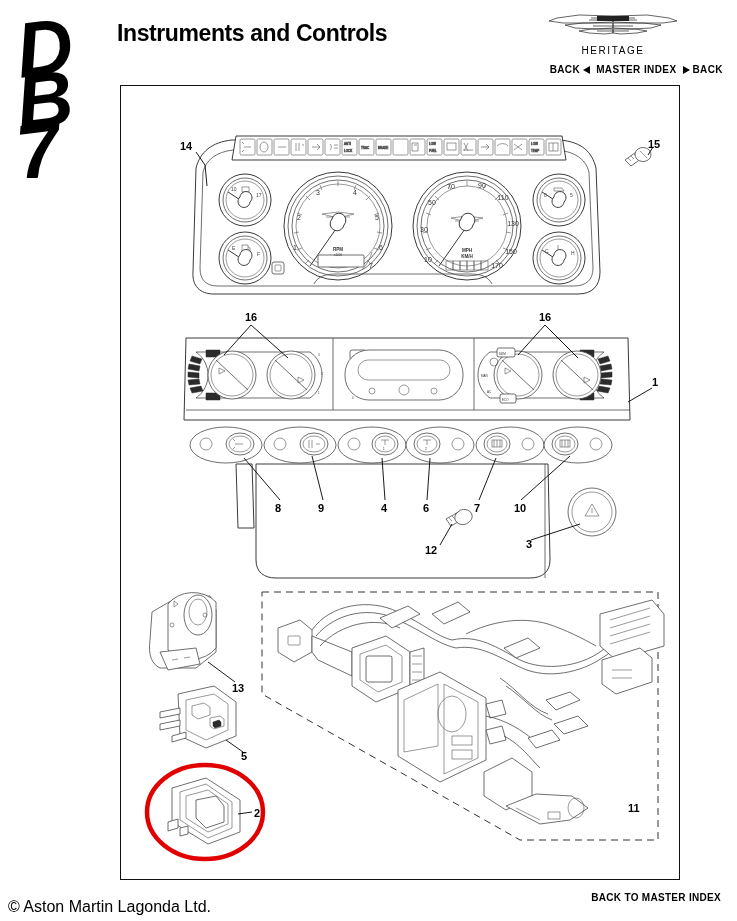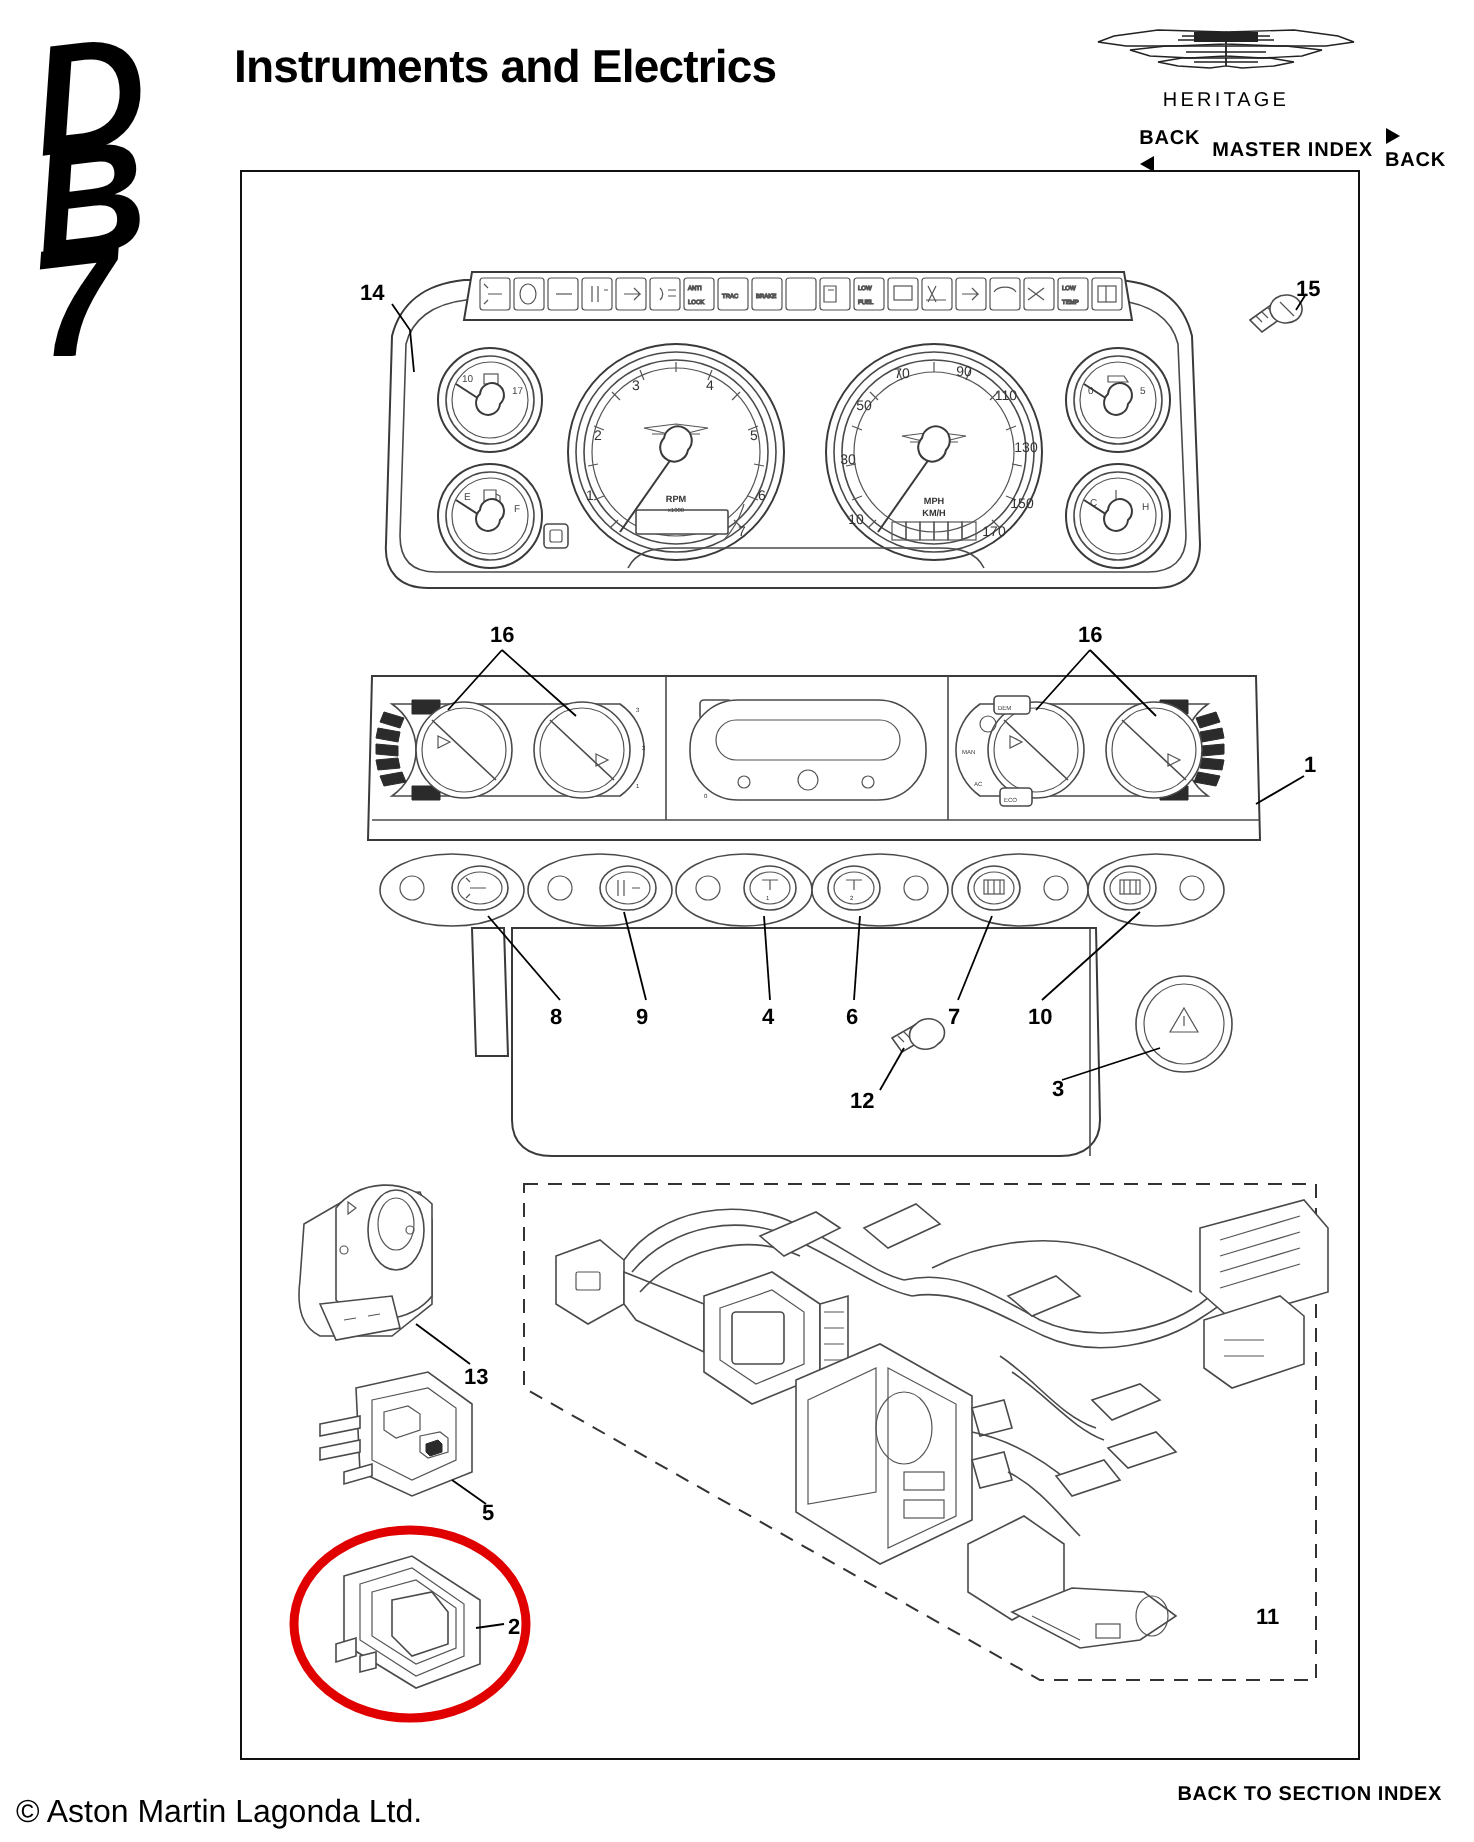--- a/index.html
+++ b/index.html
@@ -14,21 +14,21 @@
   #page-title{position:absolute;left:117px;top:20px;width:400px;}
   #page-title .line{font-family:"Liberation Sans",sans-serif;font-weight:bold;
        font-size:23px;line-height:26px;letter-spacing:-0.4px;}
 
   #brand-block{position:absolute;right:14px;top:10px;width:220px;text-align:center;}
   #wings-svg{display:block;margin:0 auto;}
   #heritage-label{font-size:10px;letter-spacing:1.6px;margin-top:5px;}
 
   #nav-row{margin-top:8px;font-size:10px;font-weight:bold;letter-spacing:.4px;
        display:flex;justify-content:flex-end;align-items:center;gap:6px;white-space:nowrap;}
-  #nav-row .navitem{cursor:pointer;display:inline-flex;align-items:flex-start;gap:3px;flex-direction:column;}
+  #nav-row .navitem{cursor:pointer;display:inline-flex;align-items:center;gap:3px;}
   .tri-l{width:0;height:0;border-top:4px solid transparent;border-bottom:4px solid transparent;
        border-right:7px solid #000;}
   .tri-r{width:0;height:0;border-top:4px solid transparent;border-bottom:4px solid transparent;
        border-left:7px solid #000;}
 
   
   #page-frame{position:absolute;left:120px;top:85px;width:560px;height:795px;
        border:1.5px solid #111;box-sizing:border-box;background:#fff;}
 
   
@@ -58,21 +58,21 @@
 
 <div id="logo-db7">
   <svg width="100" height="160" viewBox="0 0 100 160" aria-hidden="true">
     <text x="6" y="60" transform="rotate(-7 6 60)">D</text>
     <text x="6" y="112" transform="rotate(-7 6 112)">B</text>
     <text x="6" y="162" transform="rotate(-7 6 162)">7</text>
   </svg>
 </div>
 
 <div id="page-title">
-  <div class="line">Instruments and Electrics</div>
+  <div class="line">Instruments and Controls</div>
 </div>
 
 <div id="brand-block">
   <svg id="wings-svg" width="140" height="30" viewBox="0 0 140 30">
     <g fill="none" stroke="#222" stroke-width=".7">
       <path d="M70 6 L104 5 L126 8 L134 11 L120 13 L96 13 L70 12 Z"></path>
       <path d="M70 6 L36 5 L14 8 L6 11 L20 13 L44 13 L70 12 Z"></path>
       <path d="M70 13 L100 13 L118 15 L108 18 L88 19 L70 18 Z"></path>
       <path d="M70 13 L40 13 L22 15 L32 18 L52 19 L70 18 Z"></path>
       <path d="M70 19 L92 19 L104 21 L94 23 L78 24 L70 23 Z"></path>
@@ -540,13 +540,13 @@
     <path class="fillw2" d="M528 738 L552 730 L560 740 L536 748 Z"></path>
     <path class="fillw2" d="M600 614 L652 600 L664 614 L664 646 L616 660 L600 646 Z"></path>
     <path class="thin" d="M610 620 L650 608 M610 628 L650 616 M610 636 L650 624 M610 644 L650 632"></path>
     <path class="fillw2" d="M602 660 L640 648 L652 658 L652 682 L616 694 L602 684 Z"></path>
     <path class="thin" d="M612 670 h20 M612 678 h20"></path>
   </g>
   <text class="callout" x="628" y="812">11</text>
 </svg>
 
 <div id="footer-copyright">© Aston Martin Lagonda Ltd.</div>
-<div id="footer-section-index">BACK TO SECTION INDEX</div>
+<div id="footer-section-index">BACK TO MASTER INDEX</div>
 
 </body></html>

